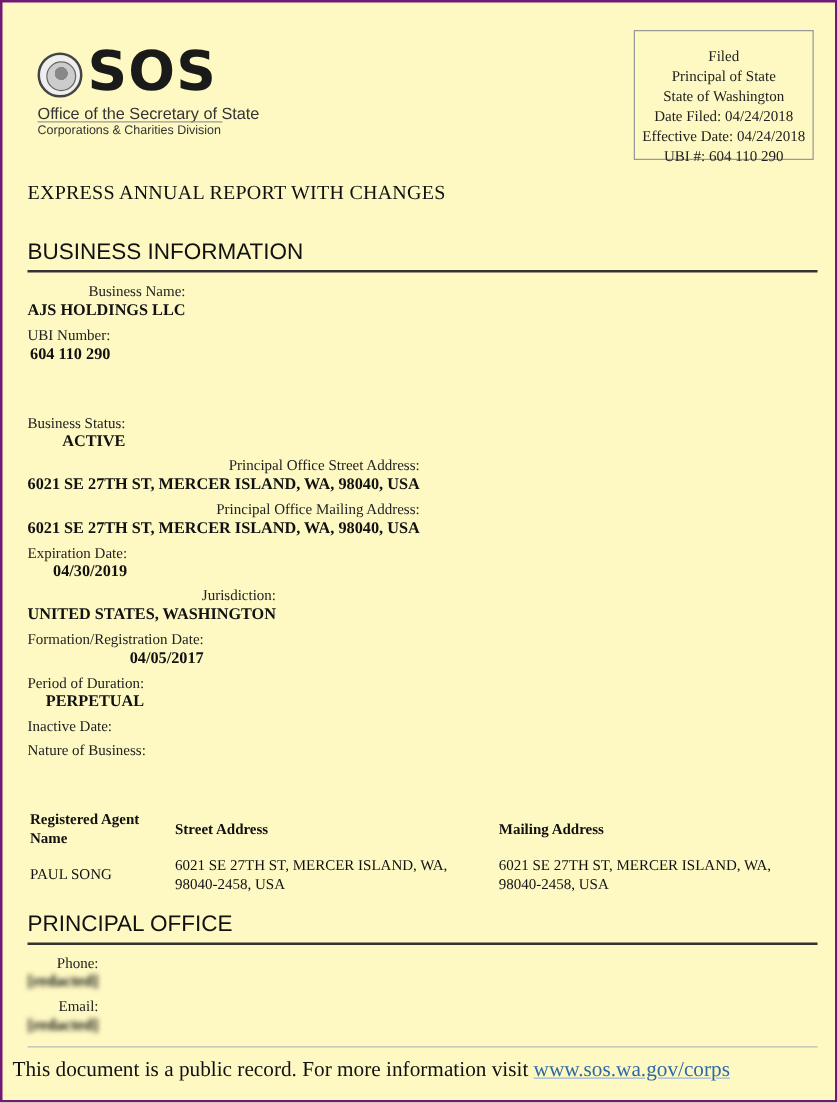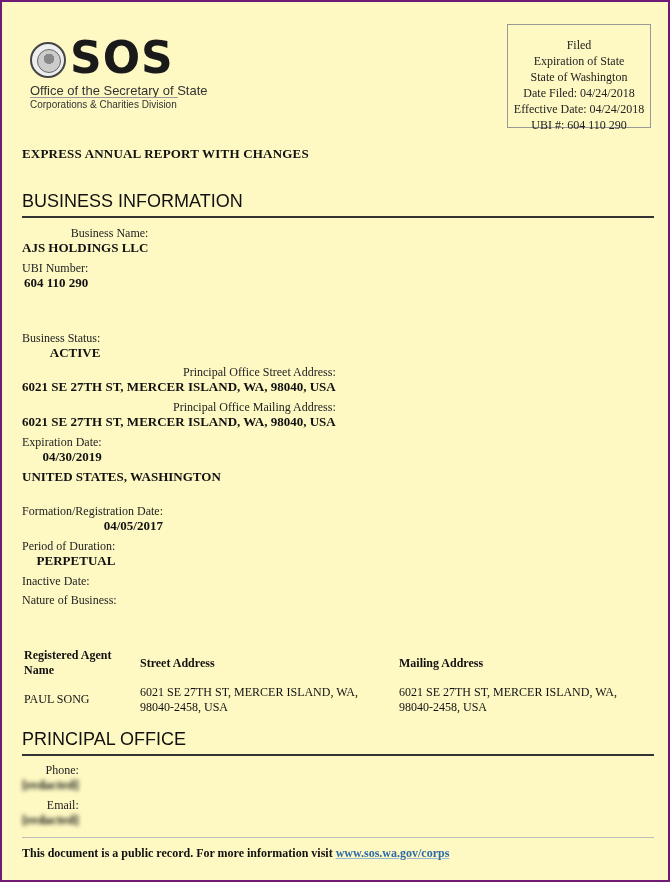--- a/index.html
+++ b/index.html
@@ -37,60 +37,60 @@
     }
     
     .stamp {
       position: absolute; left: 505px; top: 22px; width: 144px; height: 104px;
       border: 1px solid #999; box-sizing: border-box; text-align: center;
       font-size: 12px; line-height: 16px; padding-top: 12px; color: #222;
     }
     .stamp div { white-space: nowrap; }
     
     .doc-title {
-      position: absolute; left: 20px; top: 144px; font-size: 13px; font-weight: bold;
+      position: absolute; left: 20px; top: 144px; font-size: 16px; font-weight: normal;
       letter-spacing: 0.2px; white-space: nowrap;
     }
     
     .section-header {
       position: absolute; left: 20px; width: 632px; height: 26px;
       border-bottom: 2px solid #333; font-family: "Liberation Sans", sans-serif;
       font-size: 18px; line-height: 22px; color: #111;
     }
     .section-header .rcw { color: #2d6aa6; margin-left: 22px; text-decoration: underline; text-decoration-color: #9bb7d6; }
     
     .field { position: absolute; left: 20px; text-align: right; }
     .field .label { font-size: 12px; line-height: 14px; color: #222; white-space: nowrap; }
     .field .value { font-size: 13px; line-height: 15px; font-weight: bold; color: #111; white-space: nowrap; }
     .blurred { filter: blur(2.2px); color: #666; font-weight: normal; font-size: 11px; }
     
     .agent-table { position: absolute; left: 22px; top: 646px; width: 630px; font-size: 12px; }
     .th { position: absolute; font-weight: bold; line-height: 15px; }
     .td { position: absolute; line-height: 15px; }
     
     .footer-rule { position: absolute; left: 20px; top: 835px; width: 632px; height: 1px; background: #bbb; }
-    .footer { position: absolute; left: 20px; top: 844px; font-size: 12px; white-space: nowrap; color: #111; font-weight: bold; }
+    .footer { position: absolute; left: 8px; top: 844px; font-size: 17px; white-space: nowrap; color: #111; }
     .footer a { color: #2d6aa6; text-decoration: underline; text-decoration-color: #9bb7d6; }
   </style>
 </head>
 <body>
 
 <div class="page">
 
   <div class="logo">
     <div class="seal"></div>
     <div class="sos-word">SOS</div>
     <div class="logo-line1">Office of the Secretary of State</div>
     <div class="logo-rule"></div>
     <div class="logo-line2">Corporations &amp; Charities Division</div>
   </div>
 
   <div class="stamp">
     <div>Filed</div>
-    <div>Expiration of State</div>
+    <div>Principal of State</div>
     <div>State of Washington</div>
     <div>Date Filed: 04/24/2018</div>
     <div>Effective Date: 04/24/2018</div>
     <div>UBI #: 604 110 290</div>
   </div>
 
   <div class="doc-title">EXPRESS ANNUAL REPORT WITH CHANGES</div>
 
   <div class="section-header" style="top:188px;">BUSINESS INFORMATION</div>
 
@@ -112,20 +112,21 @@
   </div>
   <div class="field" style="top:398px;">
     <div class="label">Principal Office Mailing Address:</div>
     <div class="value">6021 SE 27TH ST, MERCER ISLAND, WA, 98040, USA</div>
   </div>
   <div class="field" style="top:433px;">
     <div class="label">Expiration Date:</div>
     <div class="value">04/30/2019</div>
   </div>
   <div class="field" style="top:467px;">
+    <div class="label">Jurisdiction:</div>
     <div class="value">UNITED STATES, WASHINGTON</div>
   </div>
   <div class="field" style="top:502px;">
     <div class="label">Formation/Registration Date:</div>
     <div class="value">04/05/2017</div>
   </div>
   <div class="field" style="top:537px;">
     <div class="label">Period of Duration:</div>
     <div class="value">PERPETUAL</div>
   </div>

